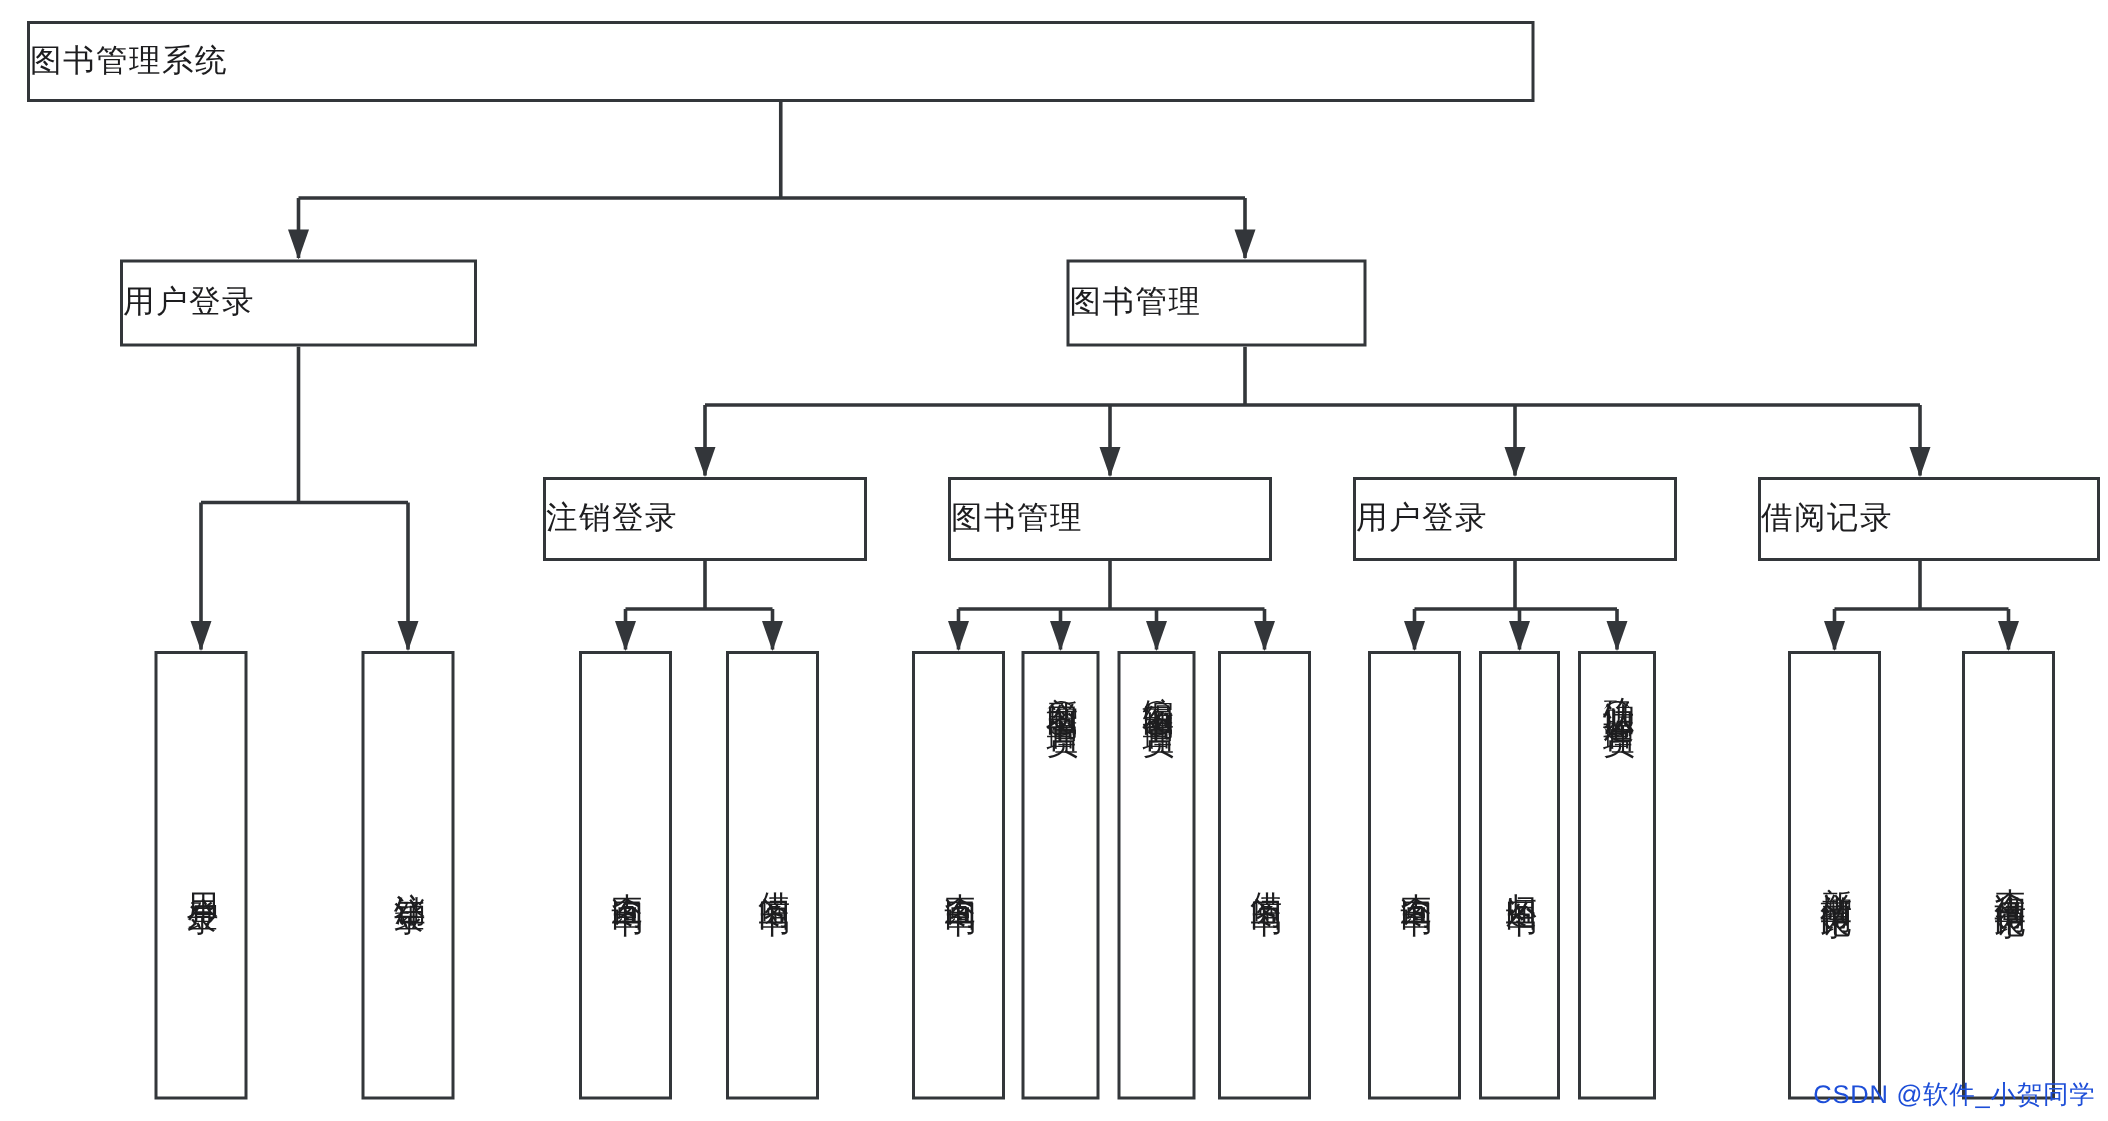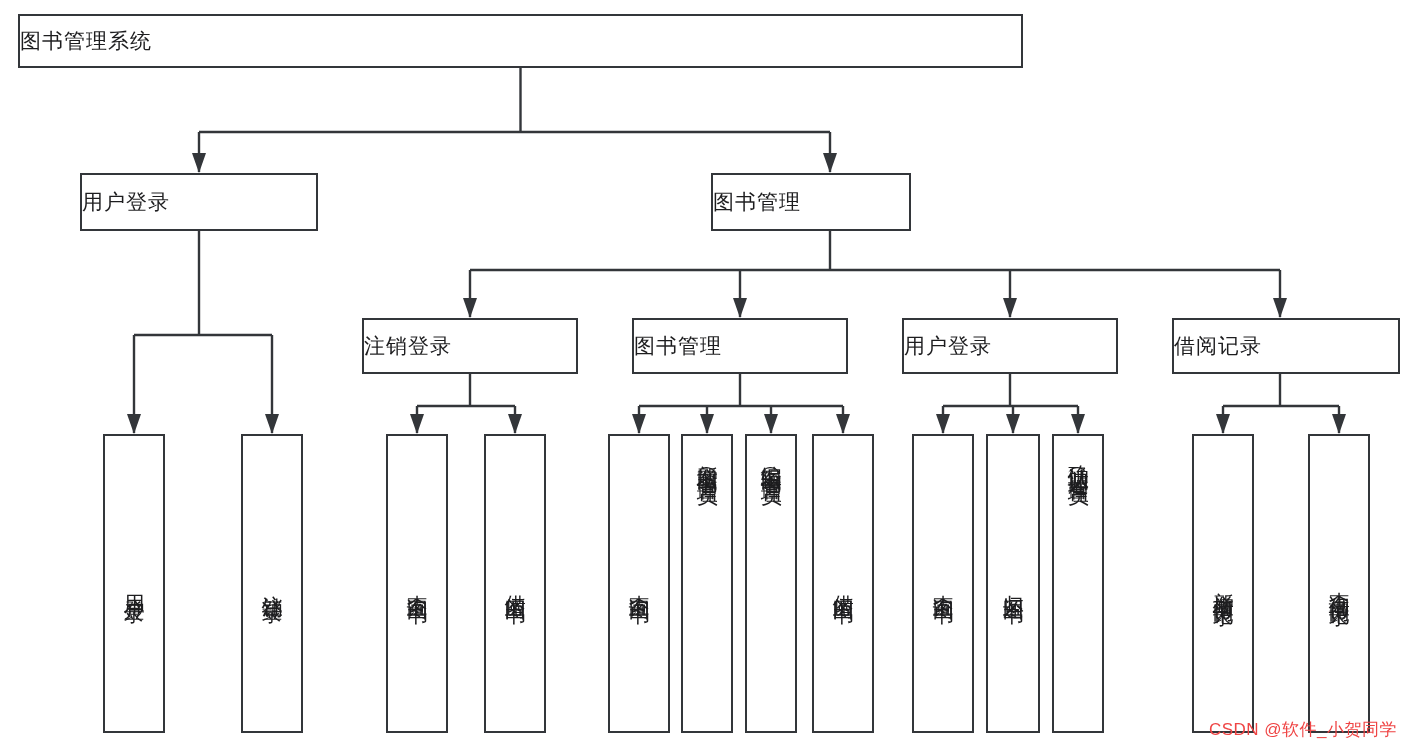--- a/index.html
+++ b/index.html
@@ -58,21 +58,21 @@
   }
   .node.vert.mid {
     align-items: center;
     padding-top: 0;
   }
   #watermark {
     position: absolute;
     right: 8px;
     bottom: 6px;
     font-size: 17px;
-    color: #ef4444;
+    color: #1d4ed8;
     letter-spacing: 0.5px;
     z-index: 3;
     white-space: nowrap;
     margin-top: 34px;
   }
 </style>
 </head>
 <body>
 
 <div id="stage">

